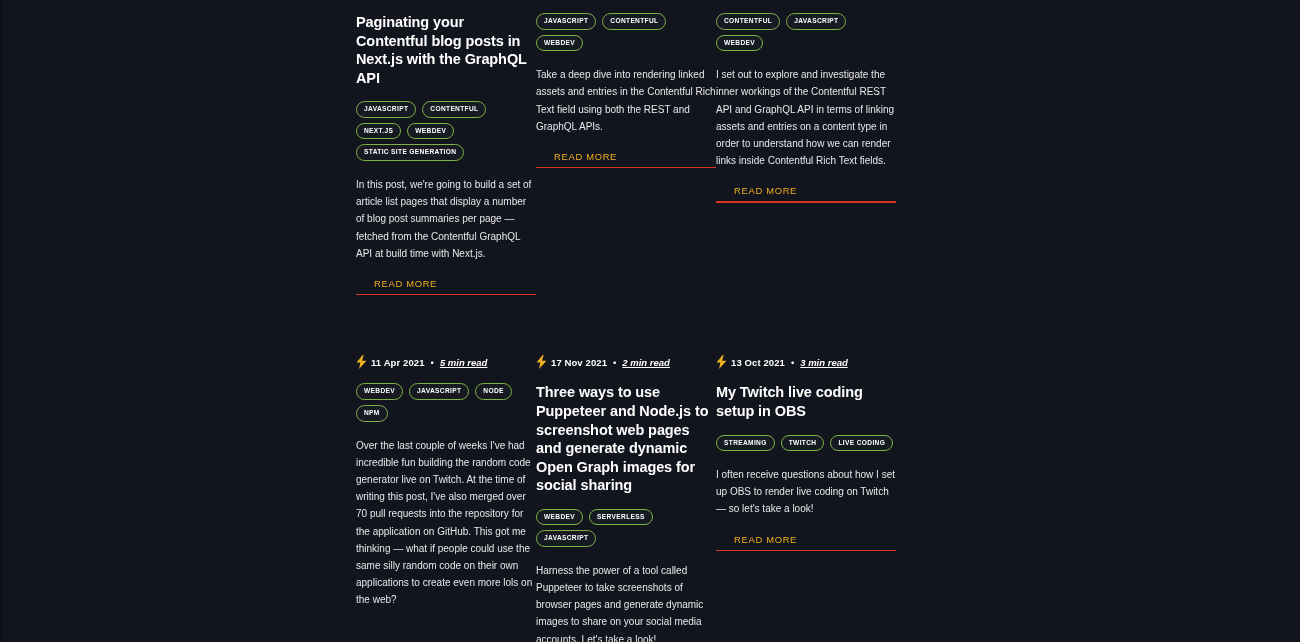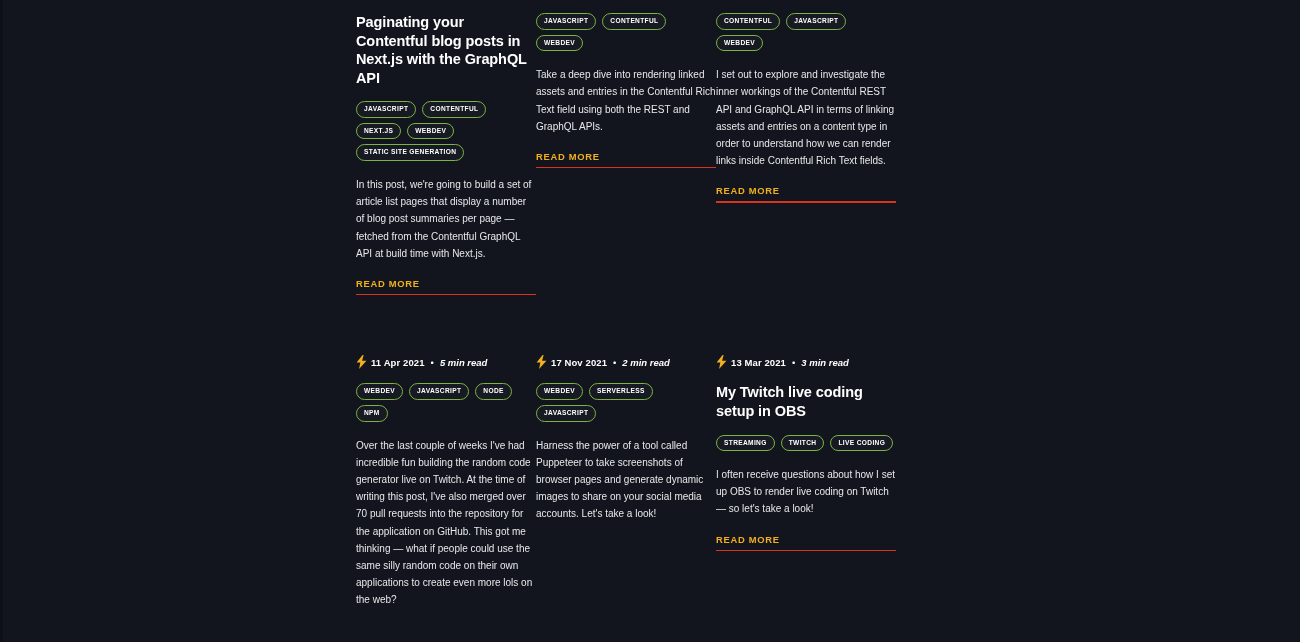--- a/index.html
+++ b/index.html
@@ -77,20 +77,21 @@
   .meta-dot {
     font-size: 9.5px;
     color: #ffffff;
     padding: 0 2px;
   }
   .post-readtime {
     font-size: 9.5px;
     font-style: italic;
     font-weight: bold;
     color: #ffffff;
+    text-decoration: underline;
   }
 
   
   .post-title {
     font-size: 14.5px;
     line-height: 1.28;
     font-weight: bold;
     color: #ffffff;
     letter-spacing: -0.1px;
     margin-bottom: 14px;
@@ -126,24 +127,25 @@
   }
 
   
   .read-more-wrap {
     display: block;
     text-decoration: none;
   }
   .read-more-label {
     display: block;
     font-size: 9.4px;
-    font-weight: bold;
+    font-weight: normal;
     letter-spacing: 0.7px;
     color: #f2b01e;
     margin-bottom: 5px;
+    margin-left: 18px;
   }
   .read-more-rule {
     display: block;
     width: 100%;
     height: 1.5px;
     background: #d8341c;
   }
 
   
   .card-row1 { padding-top: 13px; }
@@ -235,37 +237,38 @@
         <div class="post-meta">
           <span class="bolt-icon">
             <svg width="11" height="14" viewBox="0 0 11 14" aria-hidden="true">
               <polygon points="6.6,0 0.6,7.6 4.3,7.6 3.1,14 10.4,5.7 6.1,5.7 7.6,0" fill="#f2b01e"></polygon>
             </svg>
           </span>
           <span class="post-date">17 Nov 2021</span>
           <span class="meta-dot">•</span>
           <span class="post-readtime">2 min read</span>
         </div>
+        <h2 class="post-title">Three ways to use Puppeteer and Node.js to screenshot web pages and generate dynamic Open Graph images for social sharing</h2>
         <div class="tag-list">
           <span class="tag-pill">WEBDEV</span>
           <span class="tag-pill">SERVERLESS</span>
           <span class="tag-pill">JAVASCRIPT</span>
         </div>
         <p class="post-excerpt">Harness the power of a tool called Puppeteer to take screenshots of browser pages and generate dynamic images to share on your social media accounts. Let's take a look!</p>
 
       </article>
 
       <article class="post-card card-row2">
         <div class="post-meta">
           <span class="bolt-icon">
             <svg width="11" height="14" viewBox="0 0 11 14" aria-hidden="true">
               <polygon points="6.6,0 0.6,7.6 4.3,7.6 3.1,14 10.4,5.7 6.1,5.7 7.6,0" fill="#f2b01e"></polygon>
             </svg>
           </span>
-          <span class="post-date">13 Mar 2021</span>
+          <span class="post-date">13 Oct 2021</span>
           <span class="meta-dot">•</span>
           <span class="post-readtime">3 min read</span>
         </div>
         <h2 class="post-title">My Twitch live coding setup in OBS</h2>
         <div class="tag-list">
           <span class="tag-pill">STREAMING</span>
           <span class="tag-pill">TWITCH</span>
           <span class="tag-pill">LIVE CODING</span>
         </div>
         <p class="post-excerpt">I often receive questions about how I set up OBS to render live coding on Twitch — so let's take a look!</p>

